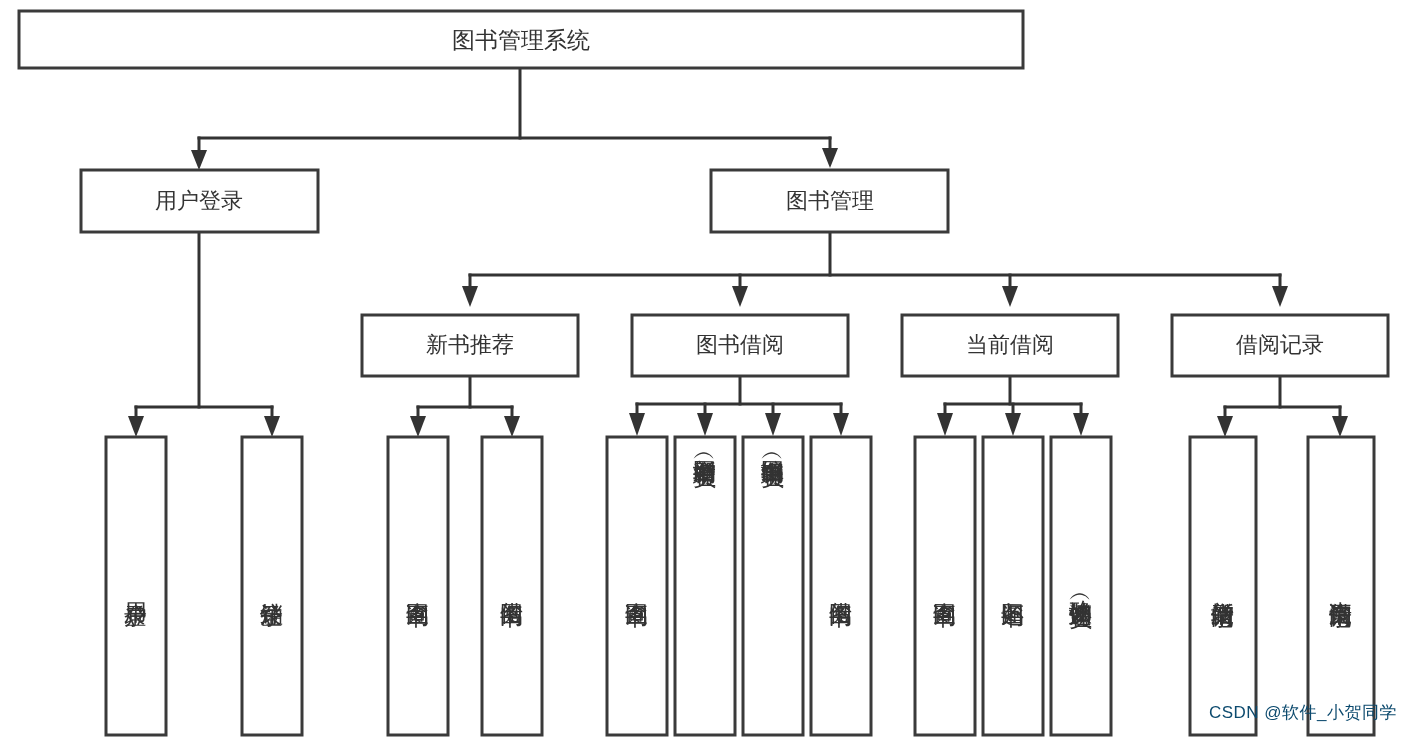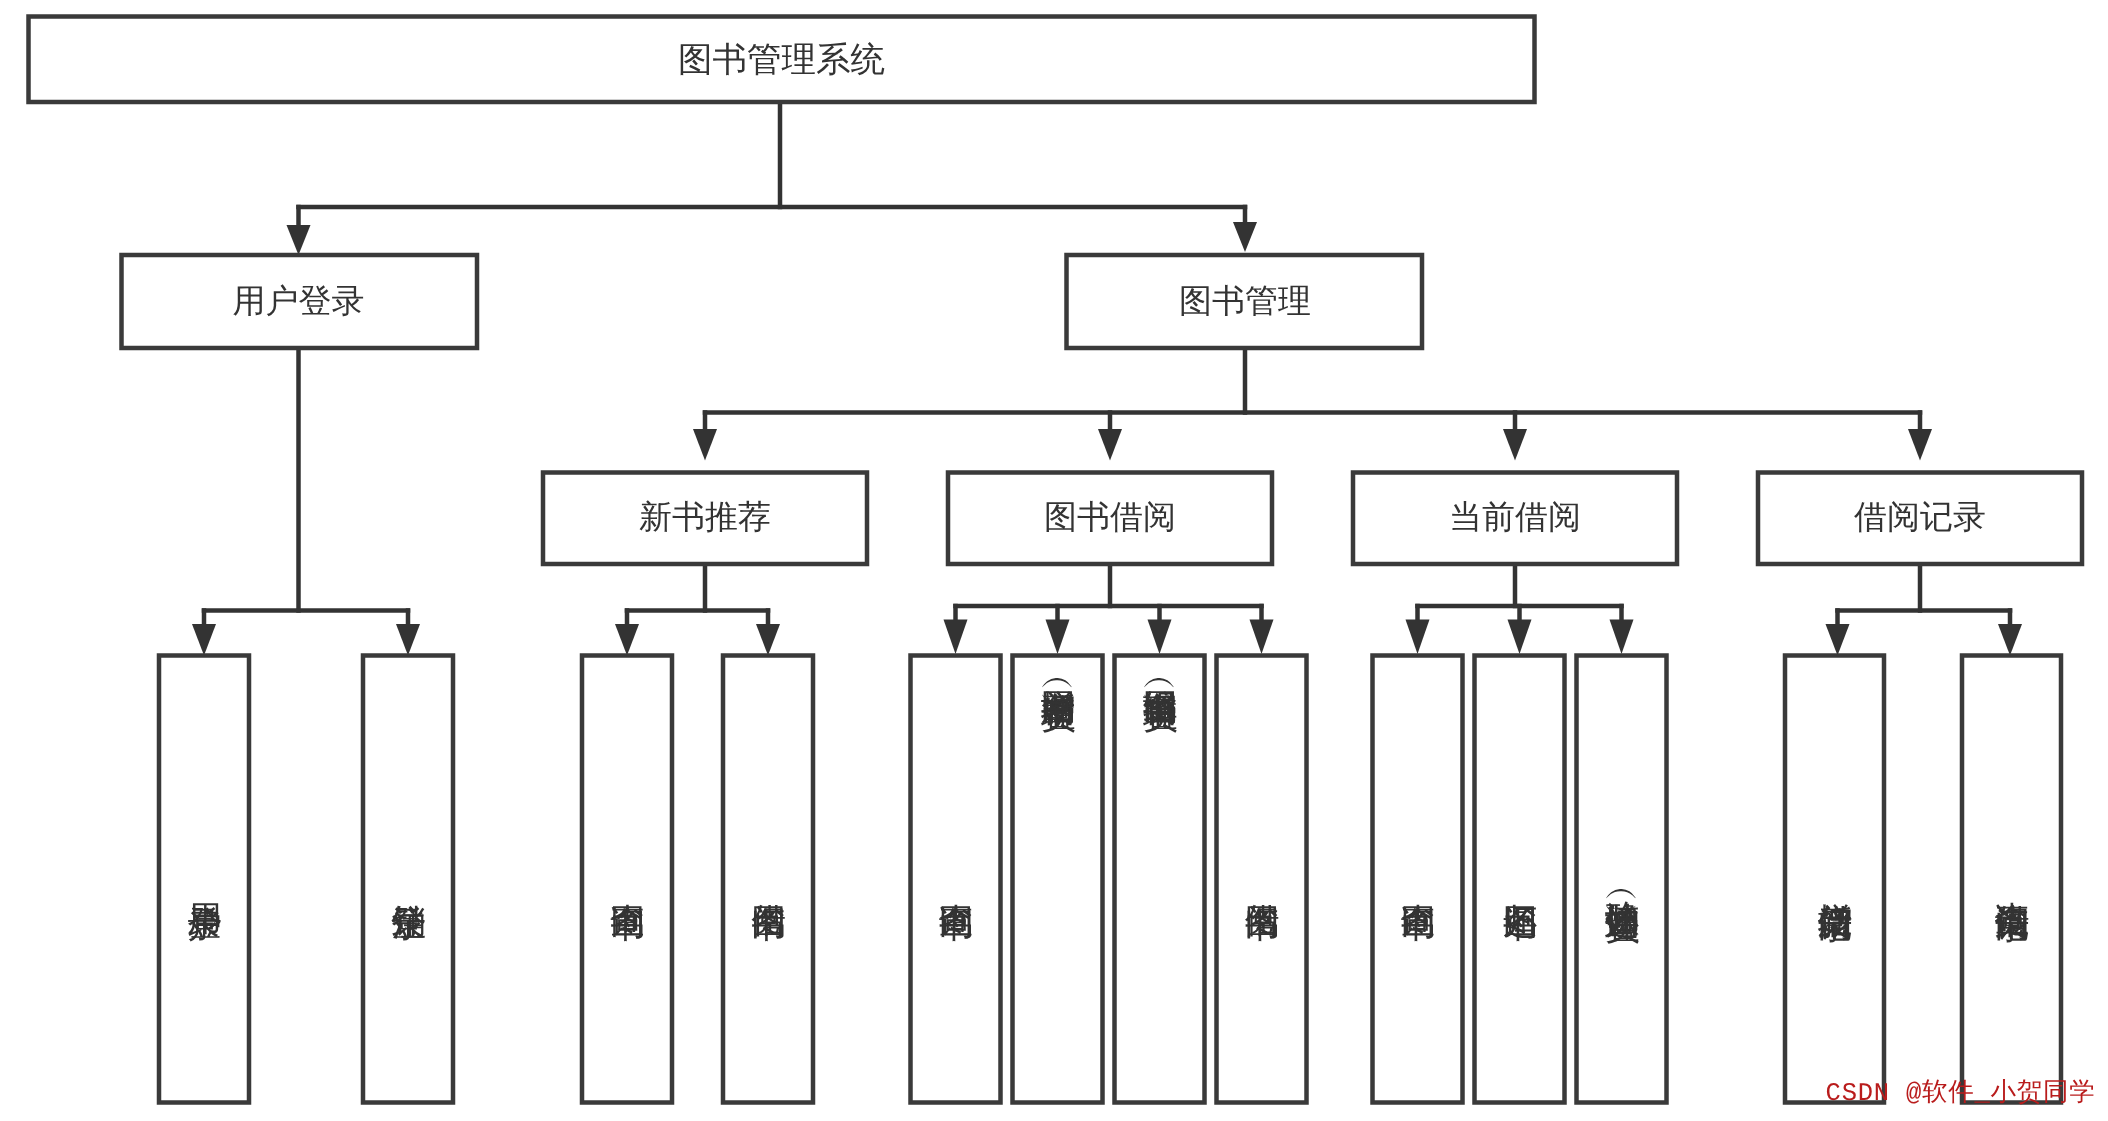--- a/index.html
+++ b/index.html
@@ -65,24 +65,24 @@
     line-height: 1.05;
     color: #333333;
     letter-spacing: 1px;
     text-align: center;
     white-space: nowrap;
     pointer-events: none;
   }
   .watermark {
     position: absolute;
     right: 8px;
-    bottom: 8px;
-    font-family: Liberation Mono, monospace;
+    bottom: 23px;
+    font-family: Liberation Sans, sans-serif;
     font-size: 17px;
-    color: #b91c1c;
+    color: #0c4a6e;
     white-space: nowrap;
     letter-spacing: 0.5px;
   }
 </style>
 </head>
 <body>
 
 <div id="diagram-root">
 
   <svg id="diagram-canvas" viewBox="0 0 1405 747">

